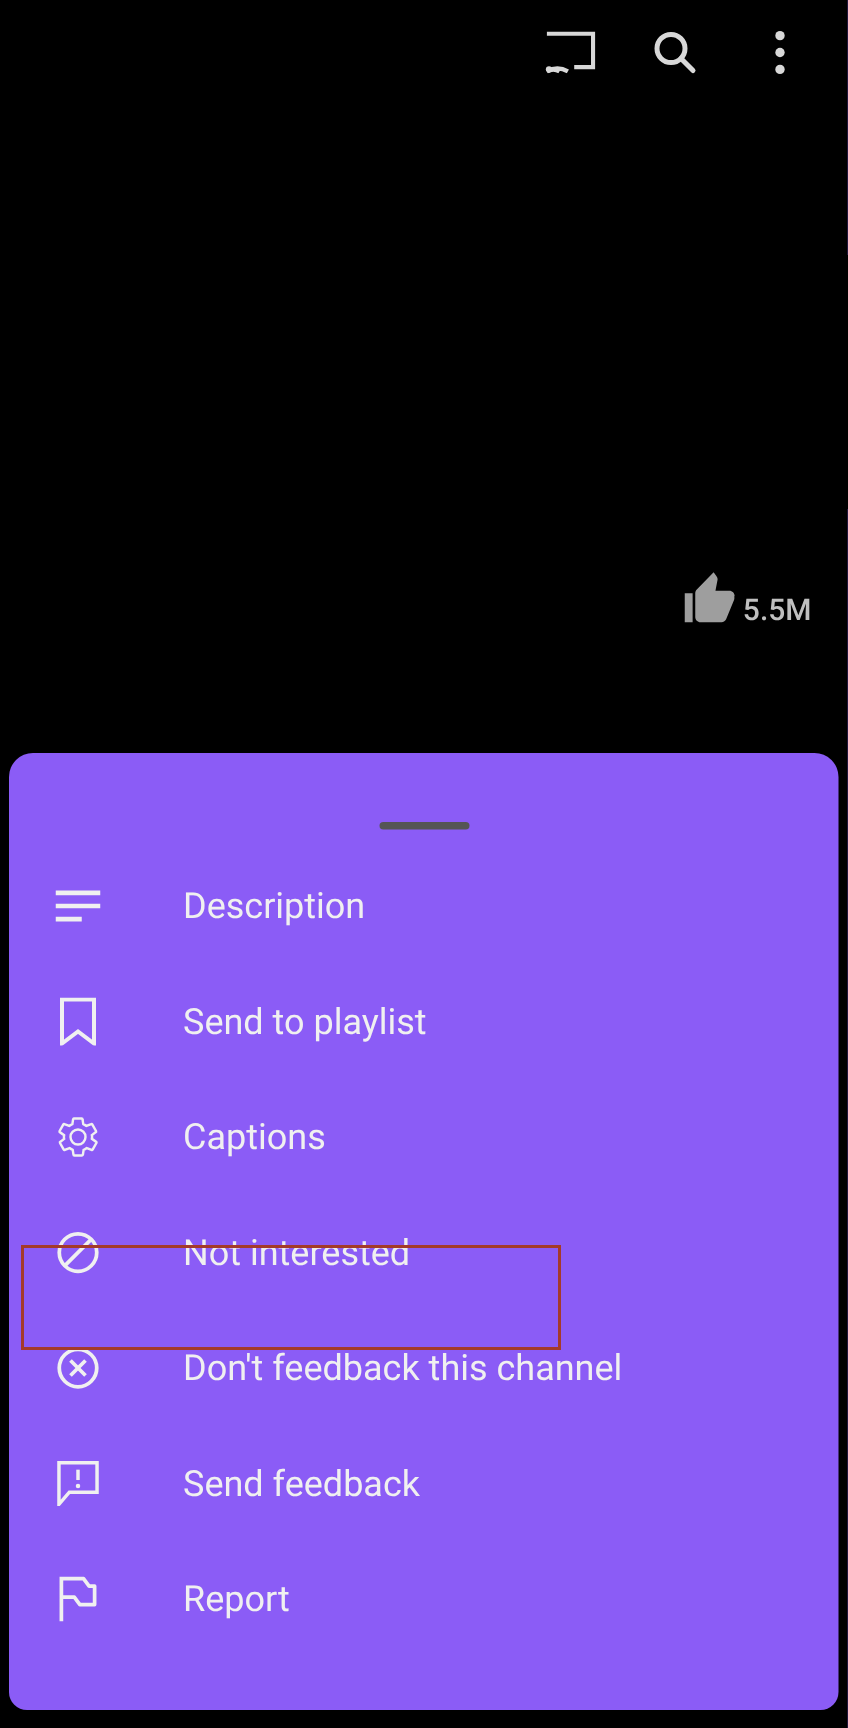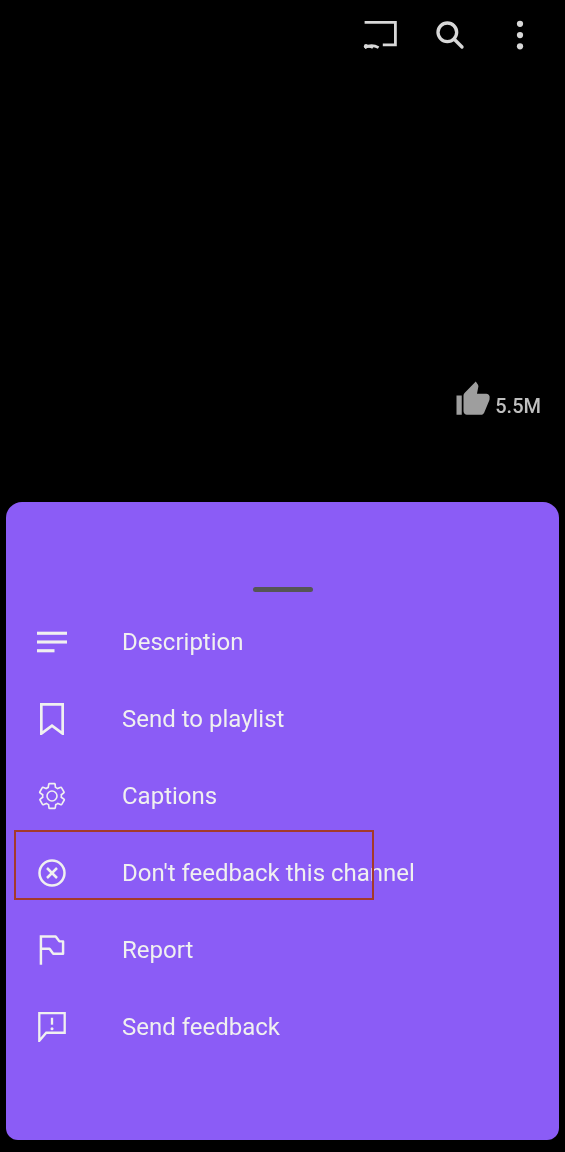--- a/index.html
+++ b/index.html
@@ -167,48 +167,57 @@
 
     <div class="menu-item">
       <span class="mi-icon">
         <svg width="30" height="30" viewBox="0 0 24 24">
           <path d="M19.4 13c0-.3.1-.6.1-1s0-.7-.1-1l2.1-1.6c.2-.1.2-.4.1-.6l-2-3.5c-.1-.2-.4-.3-.6-.2l-2.5 1c-.5-.4-1.1-.7-1.7-1l-.4-2.6c0-.2-.2-.4-.5-.4h-4c-.2 0-.4.2-.5.4l-.4 2.6c-.6.2-1.2.6-1.7 1l-2.5-1c-.2-.1-.5 0-.6.2l-2 3.5c-.1.2-.1.5.1.6L4.6 11c0 .3-.1.6-.1 1s0 .7.1 1l-2.1 1.6c-.2.1-.2.4-.1.6l2 3.5c.1.2.4.3.6.2l2.5-1c.5.4 1.1.7 1.7 1l.4 2.6c0 .2.2.4.5.4h4c.2 0 .4-.2.5-.4l.4-2.6c.6-.2 1.2-.6 1.7-1l2.5 1c.2.1.5 0 .6-.2l2-3.5c.1-.2.1-.5-.1-.6L19.4 13zM12 16c-2.2 0-4-1.8-4-4s1.8-4 4-4 4 1.8 4 4-1.8 4-4 4z" fill="none" stroke="#f0f0f0" stroke-width="1.3"></path>
         </svg>
       </span>
       <span class="mi-label">Captions</span>
     </div>
 
+    <div class="menu-item" id="mi-not-interested">
+      <span class="mi-icon">
+        <svg width="30" height="30" viewBox="0 0 24 24">
+          <circle cx="12" cy="12" r="10" fill="none" stroke="#f0f0f0" stroke-width="2"></circle>
+          <line x1="5" y1="19" x2="19" y2="5" stroke="#f0f0f0" stroke-width="2"></line>
+        </svg>
+      </span>
+      <span class="mi-label">Not interested</span>
+    </div>
 
     <div class="menu-item">
       <span class="mi-icon">
         <svg width="30" height="30" viewBox="0 0 24 24">
           <circle cx="12" cy="12" r="10" fill="none" stroke="#f0f0f0" stroke-width="2"></circle>
           <line x1="8" y1="8" x2="16" y2="16" stroke="#f0f0f0" stroke-width="2"></line>
           <line x1="16" y1="8" x2="8" y2="16" stroke="#f0f0f0" stroke-width="2"></line>
         </svg>
       </span>
       <span class="mi-label">Don't feedback this channel</span>
     </div>
 
     <div class="menu-item">
       <span class="mi-icon">
-        <svg width="28" height="32" viewBox="0 0 22 26">
-          <path d="M2 1 V25 M2 2 H14 L17 6 H20 V16 H12 L9 12 H2" fill="none" stroke="#f0f0f0" stroke-width="2" stroke-linejoin="round"></path>
-        </svg>
-      </span>
-      <span class="mi-label">Report</span>
-    </div>
-
-    <div class="menu-item">
-      <span class="mi-icon">
         <svg width="28" height="30" viewBox="0 0 24 26">
           <path d="M1 1 H23 V18 H7 L1 25 Z" fill="none" stroke="#f0f0f0" stroke-width="2"></path>
           <line x1="12" y1="5" x2="12" y2="11" stroke="#f0f0f0" stroke-width="2"></line>
           <circle cx="12" cy="14.5" r="1.3" fill="#f0f0f0"></circle>
         </svg>
       </span>
       <span class="mi-label">Send feedback</span>
     </div>
 
+    <div class="menu-item">
+      <span class="mi-icon">
+        <svg width="28" height="32" viewBox="0 0 22 26">
+          <path d="M2 1 V25 M2 2 H14 L17 6 H20 V16 H12 L9 12 H2" fill="none" stroke="#f0f0f0" stroke-width="2" stroke-linejoin="round"></path>
+        </svg>
+      </span>
+      <span class="mi-label">Report</span>
+    </div>
+
   </div>
 </div>
 
 <div class="highlight-box" style="left:14px; top:830px; width:360px; height:70px;"></div>
 
 </body></html>

